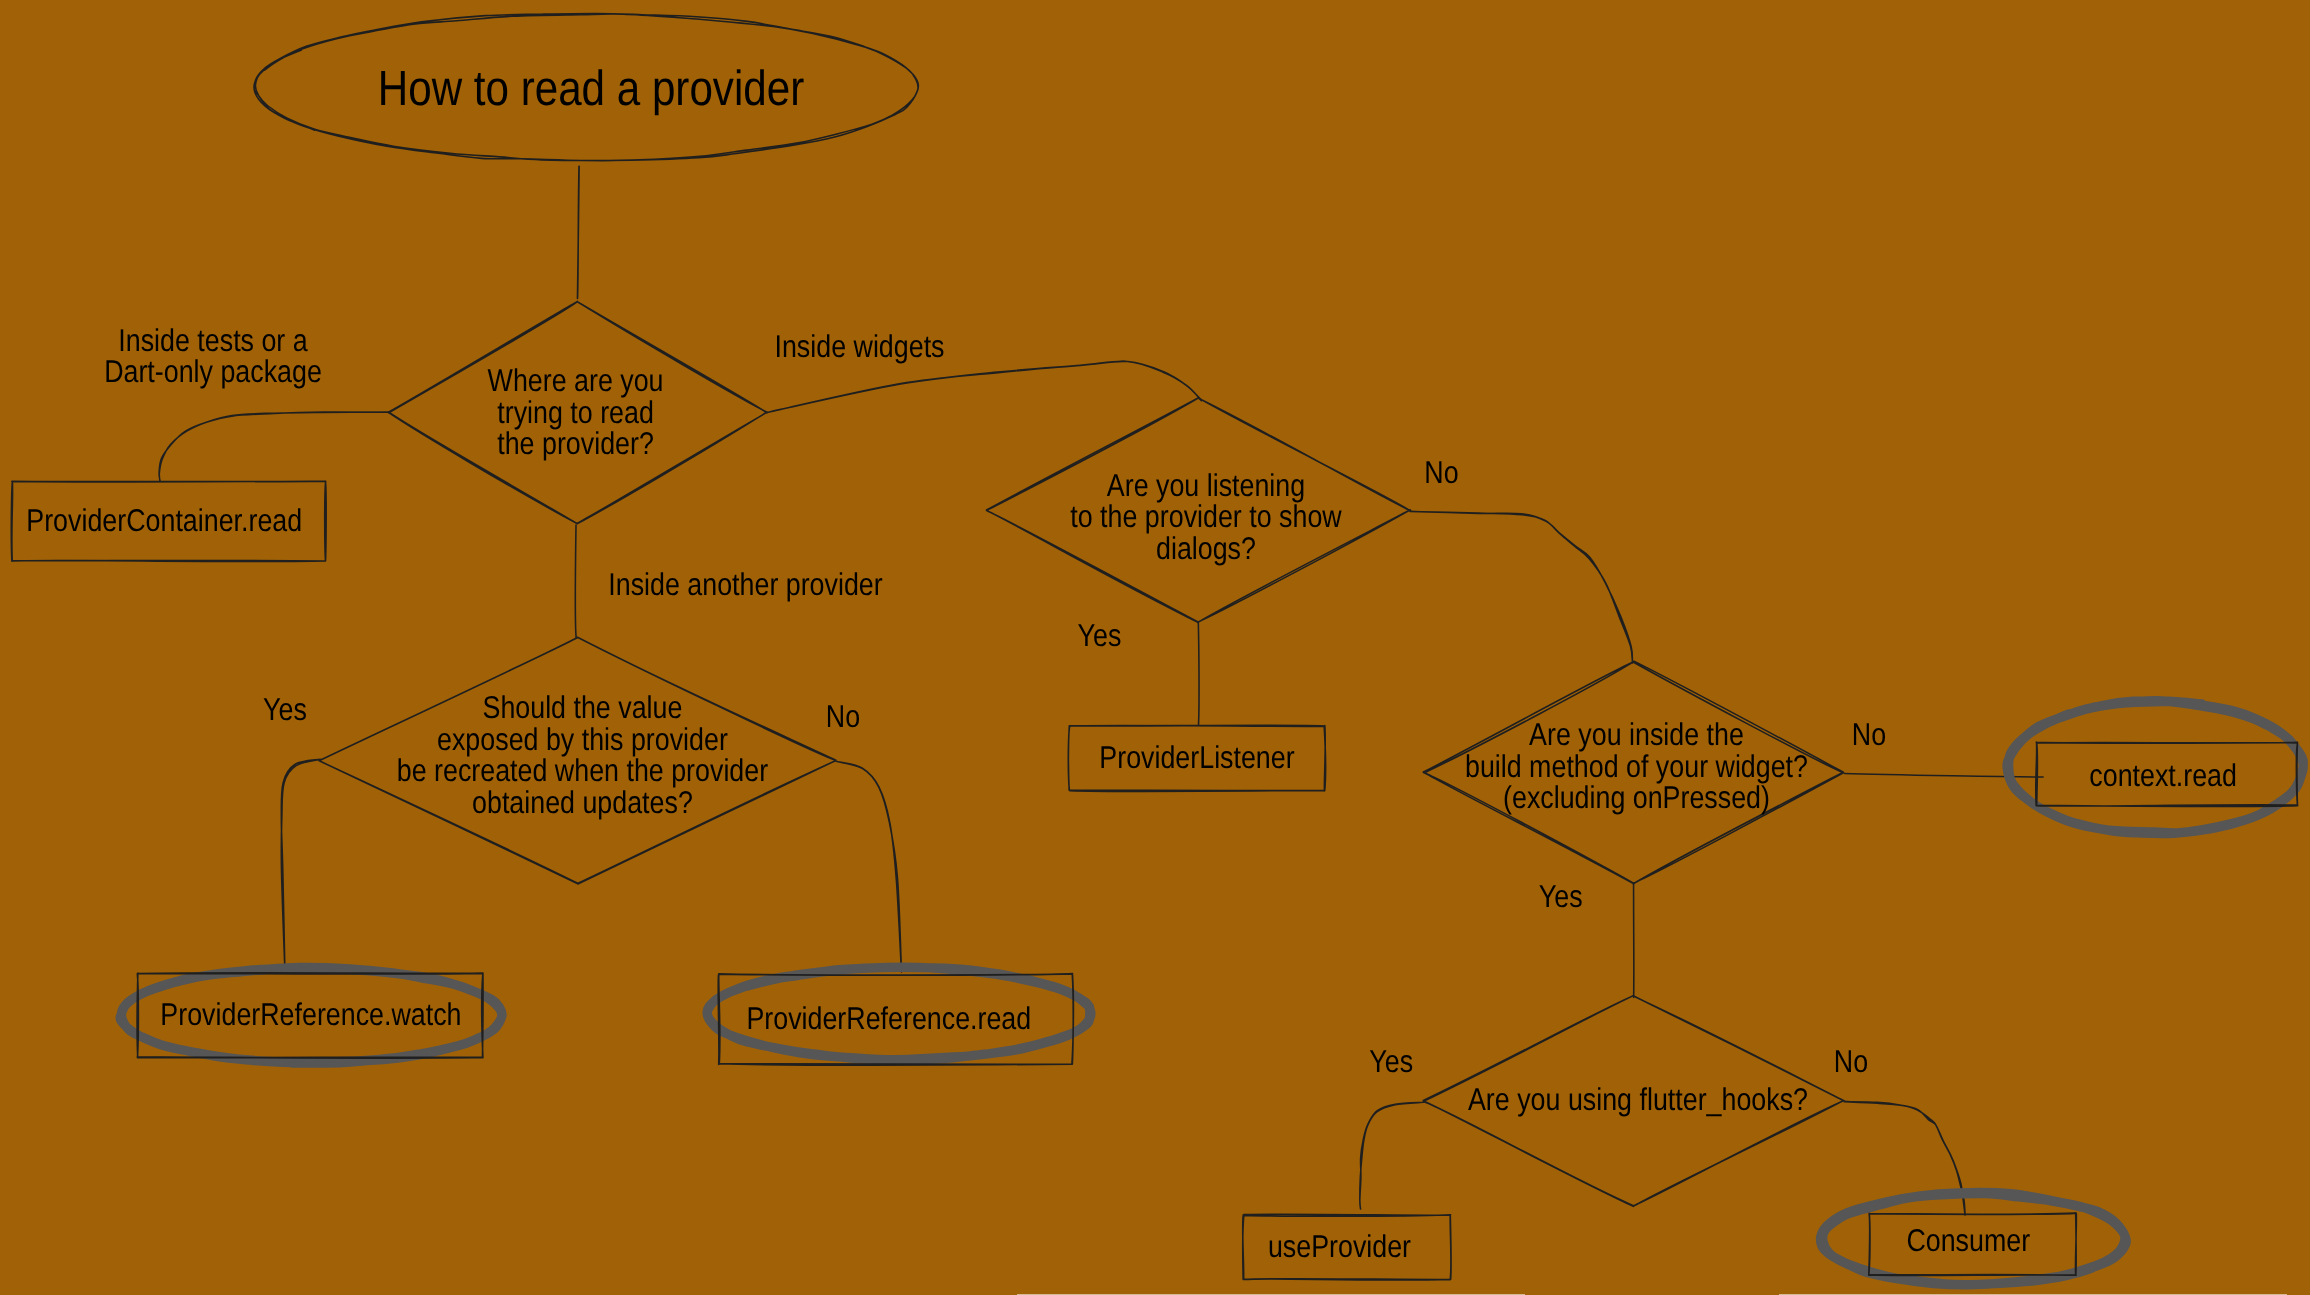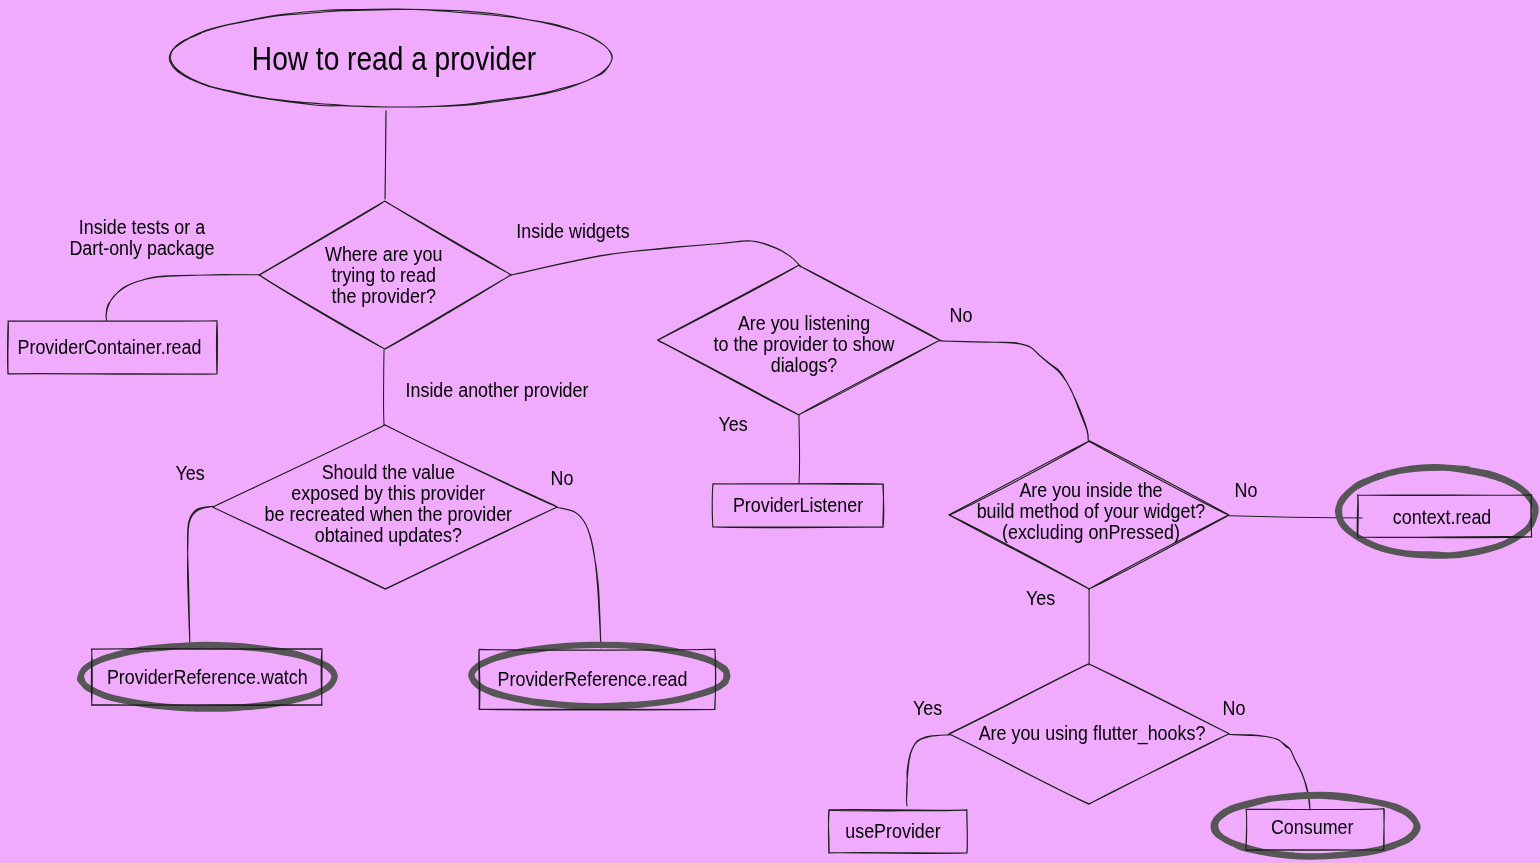--- a/index.html
+++ b/index.html
@@ -1,18 +1,18 @@
 <!DOCTYPE html>
 <html><head>
 <meta charset="utf-8">
 <title>How to read a provider</title>
 <style>
   html,body{margin:0;padding:0;background:#ffffff;}
   body{width:1540px;height:863px;overflow:hidden;font-family:"Liberation Sans",sans-serif;}
-  #stage{position:relative;width:1540px;height:863px;background:#f0abfc;overflow:hidden;}
+  #stage{position:relative;width:1540px;height:863px;background:#a16207;overflow:hidden;}
   svg#chart{position:absolute;left:0;top:0;width:1540px;height:863px;display:block;}
   .node-shape{fill:none;stroke:#1f1f1f;stroke-width:1.05;stroke-linecap:round;stroke-linejoin:round;}
   .edge-path{fill:none;stroke:#1f1f1f;stroke-width:1.05;stroke-linecap:round;stroke-linejoin:round;}
   .hl-ring{fill:none;stroke:#565656;stroke-width:6.2;stroke-linecap:round;stroke-linejoin:round;}
   .node-label,.edge-label{font-family:"Liberation Sans",sans-serif;fill:#000;font-size:21px;text-anchor:middle;-webkit-font-smoothing:antialiased;}
   .title-label{font-family:"Liberation Sans",sans-serif;fill:#000;font-size:33px;text-anchor:middle;-webkit-font-smoothing:antialiased;}
 </style>
 </head>
 <body>
 

